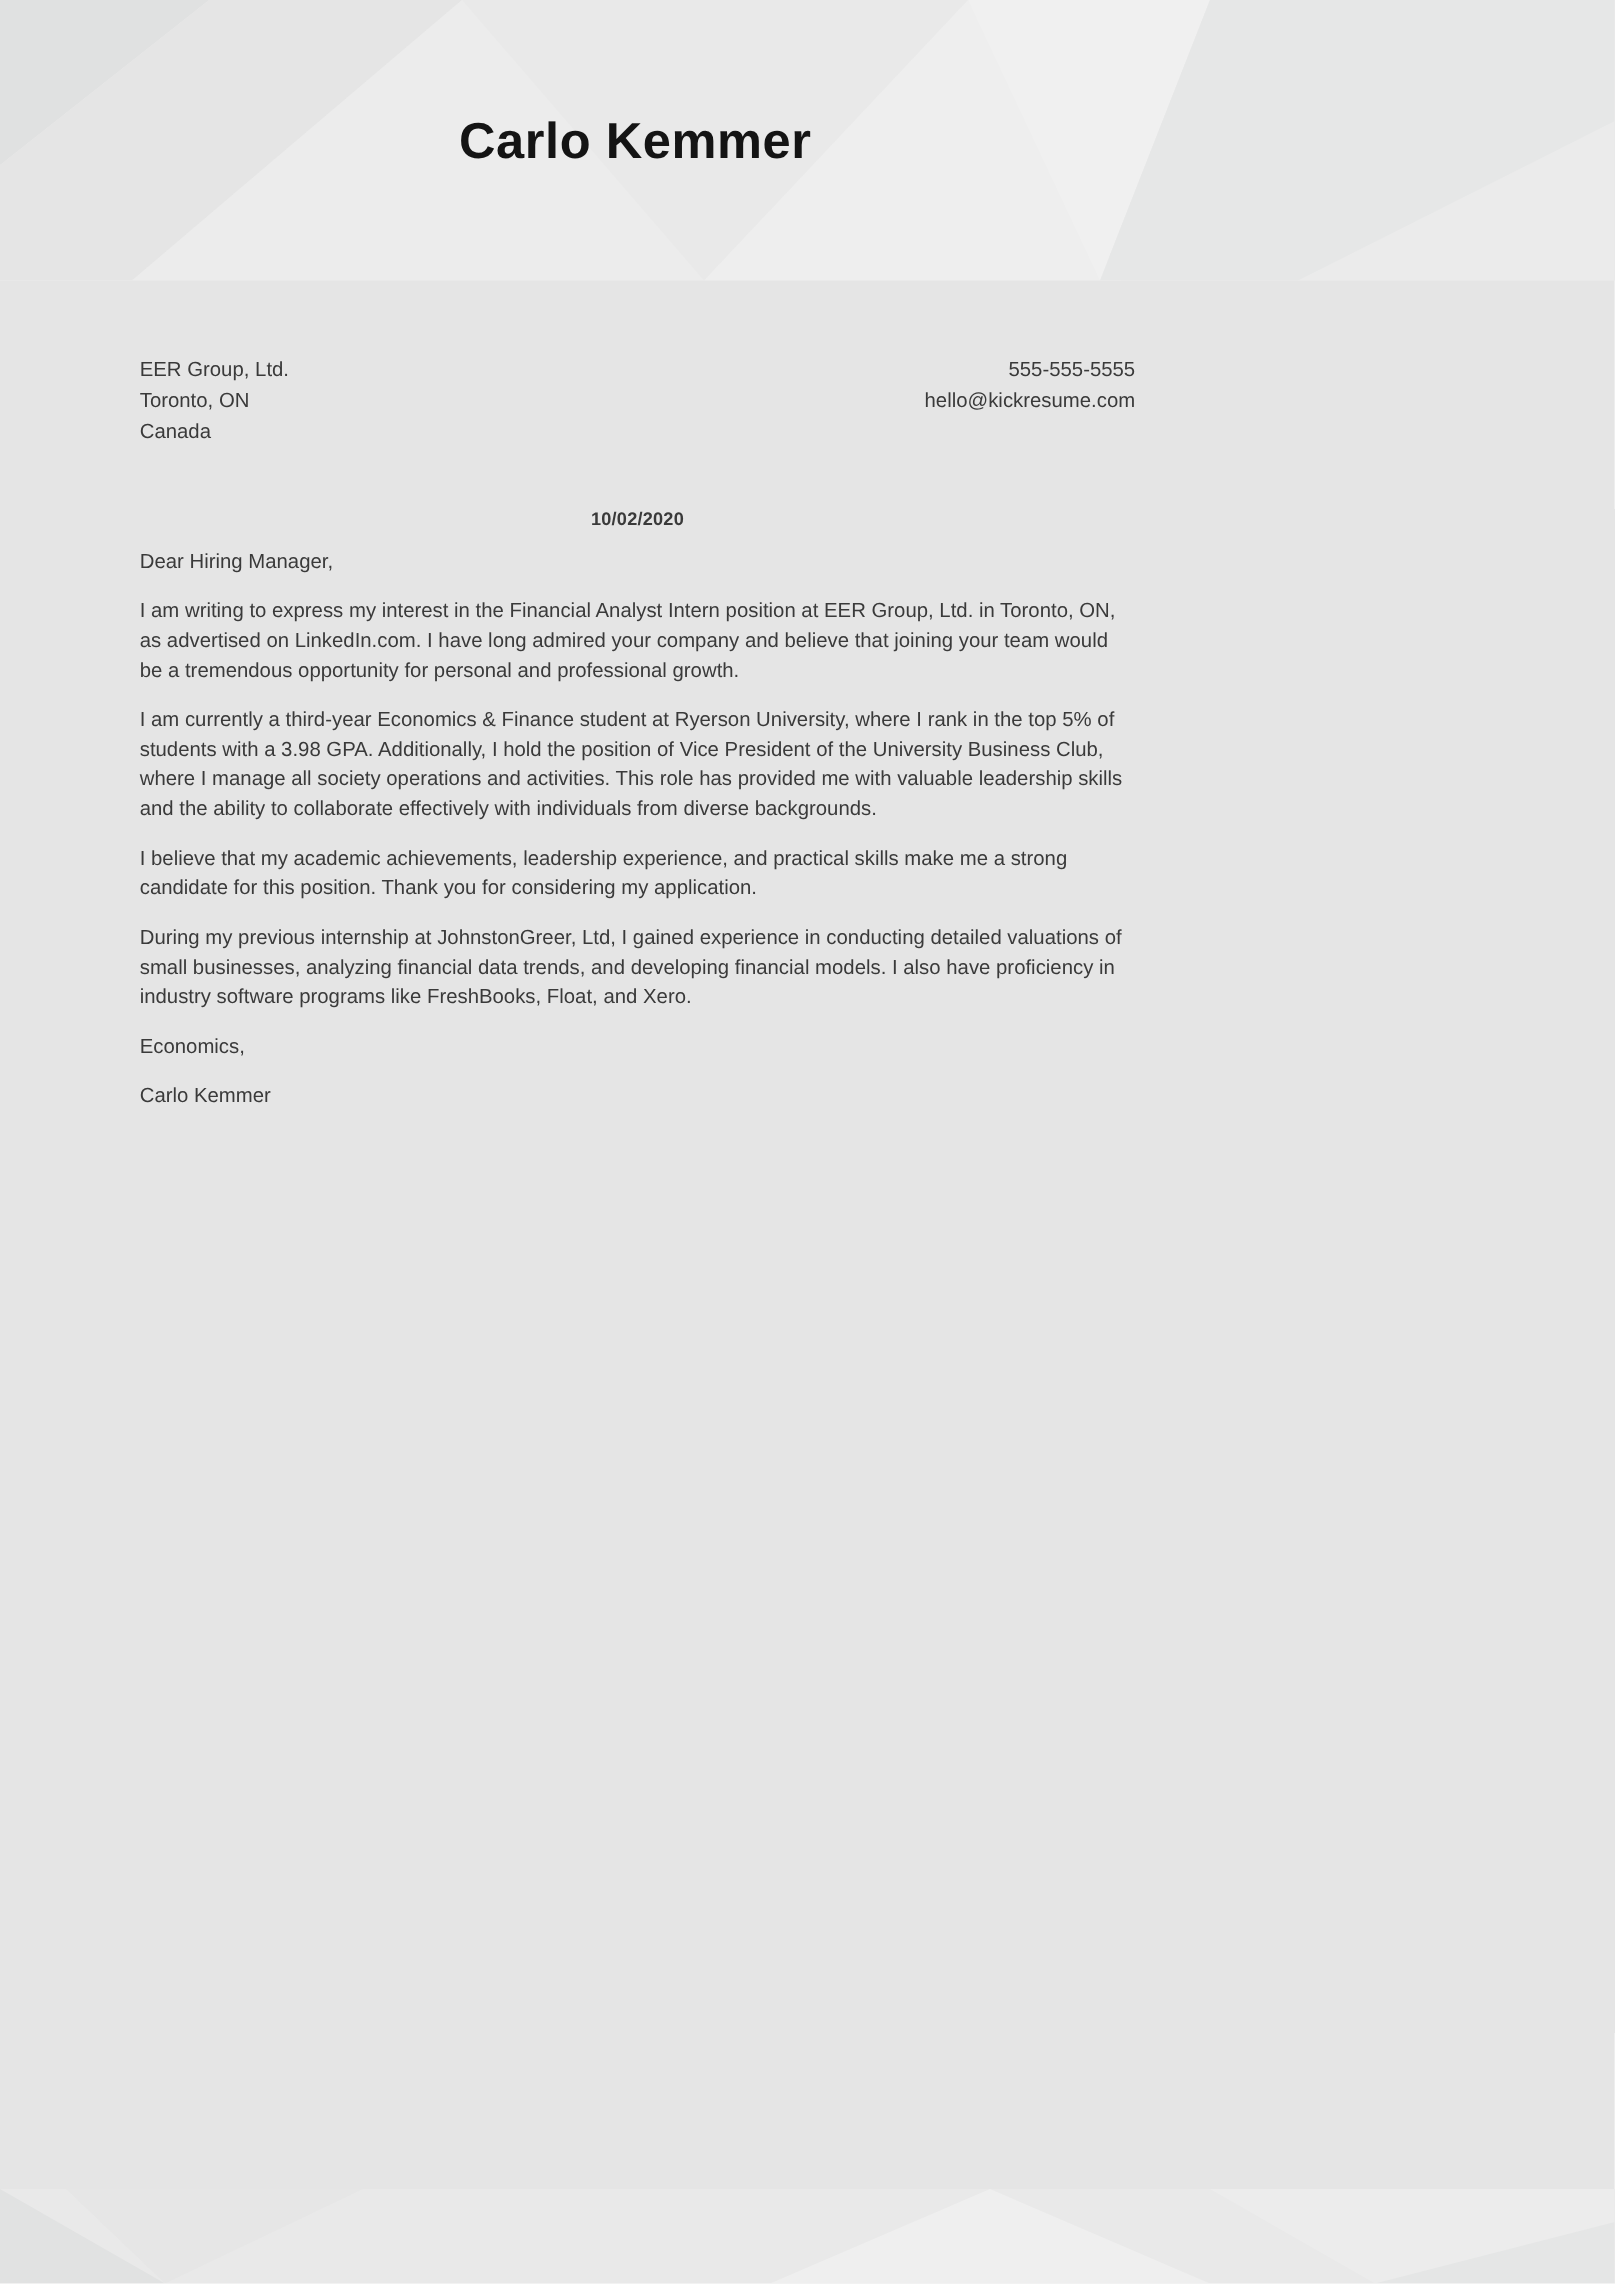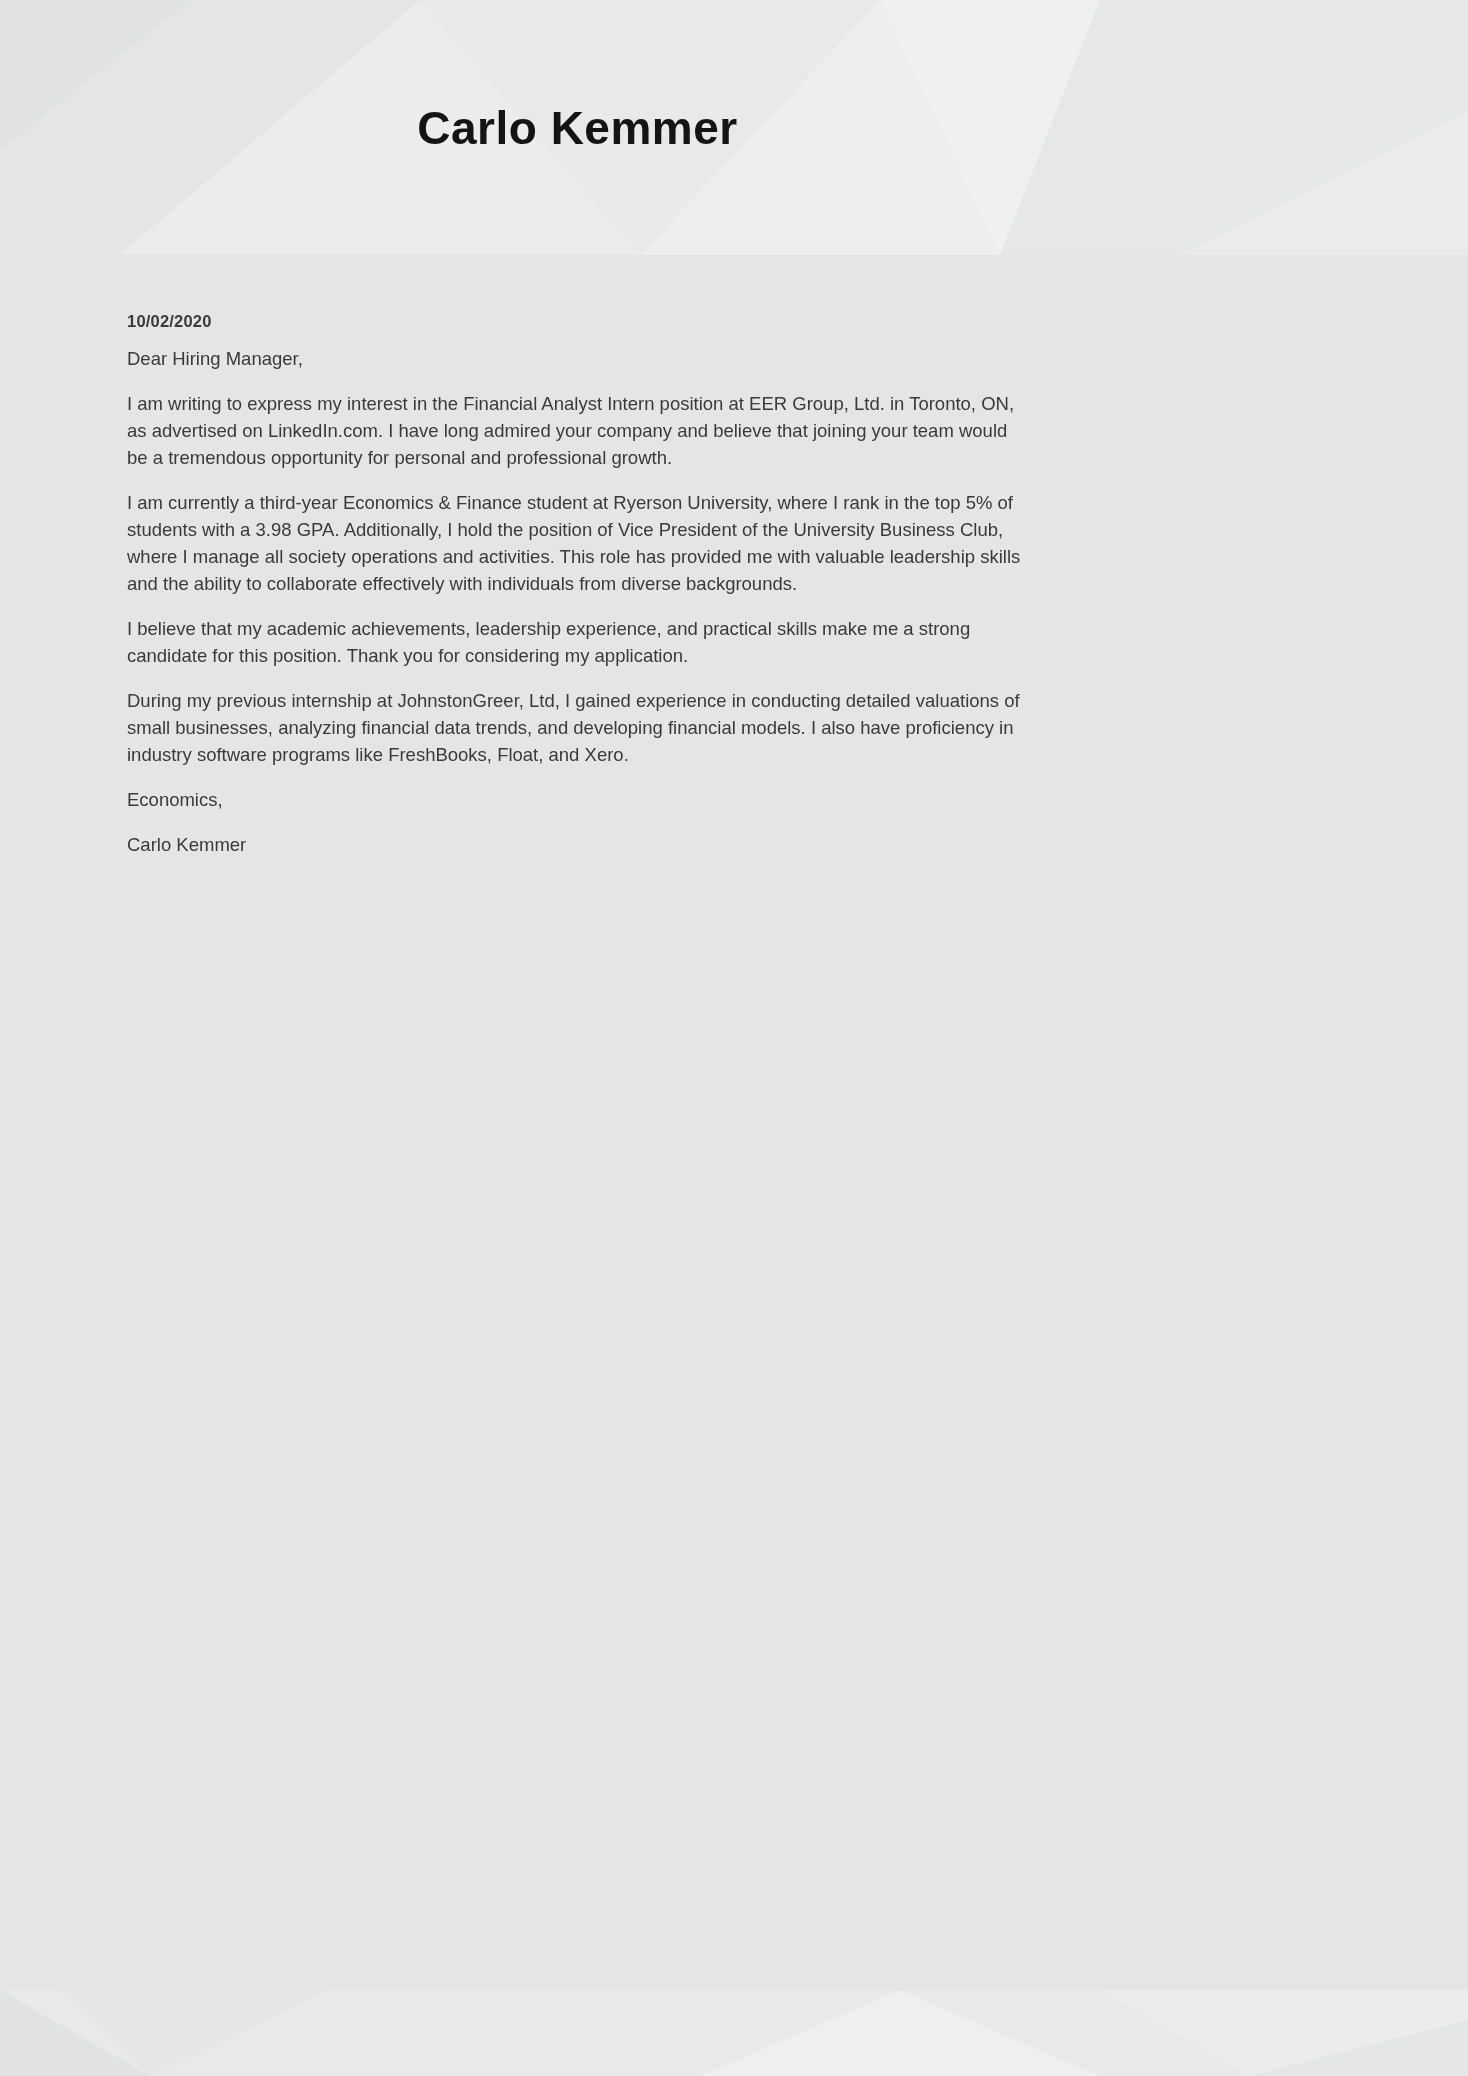--- a/index.html
+++ b/index.html
@@ -55,20 +55,21 @@
     justify-content:space-between;
     align-items:flex-start;
   }
   .recipient div, .contact div{line-height:28px;}
   .contact{text-align:right;}
   .date-subject{margin-top:53px;}
   .date{
     font-weight:700;
     font-size:16.5px;
     letter-spacing:0.2px;
+    text-align:center;
   }
   .content p{margin:0 0 18px 0;}
   .content p.first{margin-top:10px;}
   .closing{margin-top:9px;}
 </style>
 </head>
 <body>
 
 <div class="page">
 
@@ -83,20 +84,31 @@
       <polygon points="1100,0 1468,0 1468,255 1000,255" fill="#e6e7e7"></polygon>
       <polygon points="1468,110 1468,255 1180,255" fill="#ebebeb"></polygon>
     </svg>
     <div class="header-inner">
       <h1 class="name">Carlo Kemmer</h1>
     </div>
   </header>
 
   <main class="content">
 
+    <div class="address-row">
+      <div class="recipient">
+        <div>EER Group, Ltd.</div>
+        <div>Toronto, ON</div>
+        <div>Canada</div>
+      </div>
+      <div class="contact">
+        <div>555-555-5555</div>
+        <div>hello@kickresume.com</div>
+      </div>
+    </div>
 
     <div class="date-subject">
       <div class="date">10/02/2020</div>
     </div>
 
     <p class="first">Dear Hiring Manager,</p>
 
     <p>I am writing to express my interest in the Financial Analyst Intern position at EER Group, Ltd. in Toronto, ON, as advertised on LinkedIn.com. I have long admired your company and believe that joining your team would be a tremendous opportunity for personal and professional growth.</p>
     <p>I am currently a third-year Economics &amp; Finance student at Ryerson University, where I rank in the top 5% of students with a 3.98 GPA. Additionally, I hold the position of Vice President of the University Business Club, where I manage all society operations and activities. This role has provided me with valuable leadership skills and the ability to collaborate effectively with individuals from diverse backgrounds.</p>
     <p>I believe that my academic achievements, leadership experience, and practical skills make me a strong candidate for this position. Thank you for considering my application.</p>

